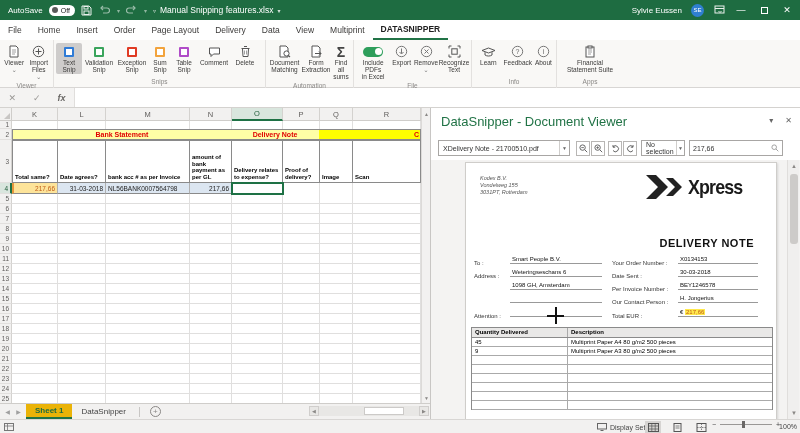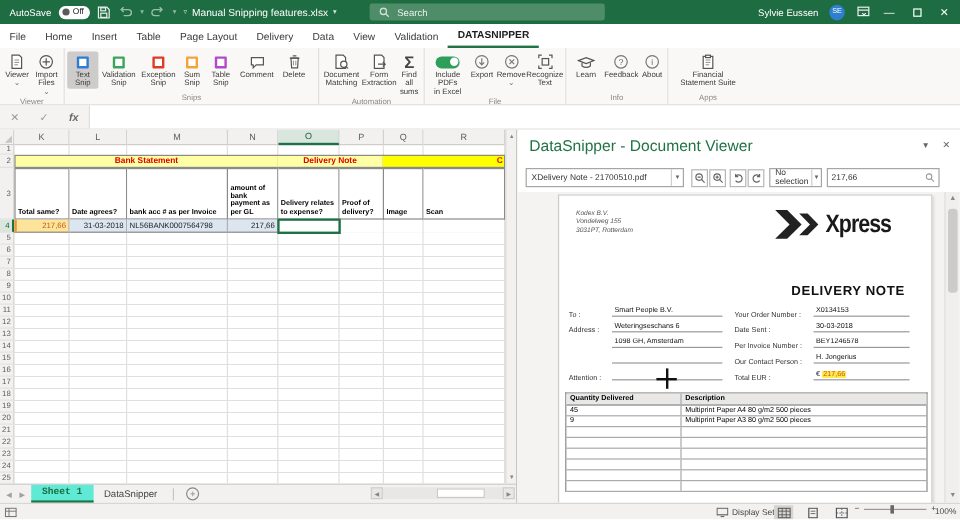--- a/index.html
+++ b/index.html
@@ -75,21 +75,21 @@
   #sel-box { position:absolute; border:2px solid #1e7145; background:#fff; }
 
   
   #vsb { position:absolute; left:421px; top:0; width:9px; height:295px; background:#f2f1f0; border-left:1px solid #dcdad8; }
   .sb-arrow { position:absolute; left:0; width:9px; height:11px; color:#8a8886; font-size:5px; display:flex; align-items:center; justify-content:center; }
 
   
   #sheettabs { position:absolute; left:0; top:295px; width:430px; height:16px; background:#f2f1f0; border-top:1px solid #cfcdca; display:flex; align-items:stretch; font-size:8px; color:#444; }
   .st-nav { width:26px; display:flex; align-items:center; justify-content:space-around; color:#a0a0a0; font-size:6px; padding:0 2px; }
   .stab { display:flex; align-items:center; padding:0 9px; }
-  .stab.active { background:#5eead4; color:#1e6c41; font-weight:bold; border-bottom:2px solid #217346;font-family:Liberation Mono, monospace; }
+  .stab.active { background:#eab308; color:#1e6c41; font-weight:bold; border-bottom:2px solid #217346; }
   .st-plus { width:11px; height:11px; border:1px solid #8a8886; border-radius:50%; color:#8a8886; font-size:8px; line-height:9px; text-align:center; align-self:center; margin-left:10px; }
   #hsb { position:absolute; right:1px; top:298px; width:120px; height:10px; background:#e8e7e5; display:flex; }
   #hsb .hs-a { width:10px; height:10px; border:1px solid #d0cecc; color:#8a8886; font-size:5px; display:flex; align-items:center; justify-content:center; }
   #hsb .hs-t { width:40px; height:8px; margin:1px 0 0 45px; background:#fff; border:1px solid #cccac8; }
 
   
   #panel { position:relative; width:370px; height:311px; background:#fff; border-left:1px solid #c8c6c4; }
   #panel-title { position:absolute; left:10px; top:6px; font-size:13px; color:#217346; }
   #panel-controls { position:absolute; right:8px; top:8px; display:flex; gap:12px; color:#666; font-size:8px; }
   #panel-toolbar { position:absolute; left:0; top:28px; width:370px; height:24px; display:flex; align-items:center; }
@@ -166,29 +166,20 @@
             <path d="M7 1 L9 3 L7 5" fill="none" stroke="#fff" stroke-width="1.2"></path>
           </svg>
       </span>
       <span class="tb-caret" style="opacity:.5">▾</span>
       <span class="tb-caret">▿</span>
     </div>
     <div id="doc-title">
       <span>Manual Snipping features.xlsx</span>
         <span class="tb-caret" style="margin-left:4px">▾</span>
     </div>
-    <div id="search-pill">
-      <span class="tb-icon">
-        <svg width="9" height="9" viewBox="0 0 9 9">
-            <circle cx="3.5" cy="3.5" r="2.6" fill="none" stroke="#dfe9e3" stroke-width="1.1"></circle>
-            <path d="M5.6 5.6 L8 8" stroke="#dfe9e3" stroke-width="1.1"></path>
-          </svg>
-      </span>
-      <span>Search</span>
-    </div>
     <div id="tb-right">
       <span style="font-size:8px;padding-left:44px;">Sylvie Eussen</span>
       <span id="avatar">
           <span>SE</span>
         </span>
       <span class="tb-icon">
         <svg width="11" height="10" viewBox="0 0 11 10">
             <rect x="1" y="1" width="9" height="7" fill="none" stroke="#fff" stroke-width="1"></rect>
             <path d="M1 3.5h9" stroke="#fff" stroke-width="1"></path>
             <path d="M4.5 6 l1.5 1.5 L7.5 6" fill="none" stroke="#fff" stroke-width="1"></path>
@@ -199,26 +190,26 @@
           <span class="restore-box"></span>
         </span>
       <span class="win-btn">✕</span>
     </div>
   </div>
 
   <div id="tabrow">
     <span class="rtab">File</span>
     <span class="rtab">Home</span>
     <span class="rtab">Insert</span>
-    <span class="rtab">Table</span>
+    <span class="rtab">Order</span>
     <span class="rtab">Page Layout</span>
     <span class="rtab">Delivery</span>
     <span class="rtab">Data</span>
     <span class="rtab">View</span>
-    <span class="rtab">Validation</span>
+    <span class="rtab">Multiprint</span>
     <span class="rtab active">DATASNIPPER</span>
   </div>
 
   <div id="ribbon">
 
     <div class="rgroup" style="width:54px">
       <div class="rgroup-body">
         <div class="rbtn" style="width:25px">
           <span class="ric">
             <svg width="12" height="13" viewBox="0 0 12 13">

